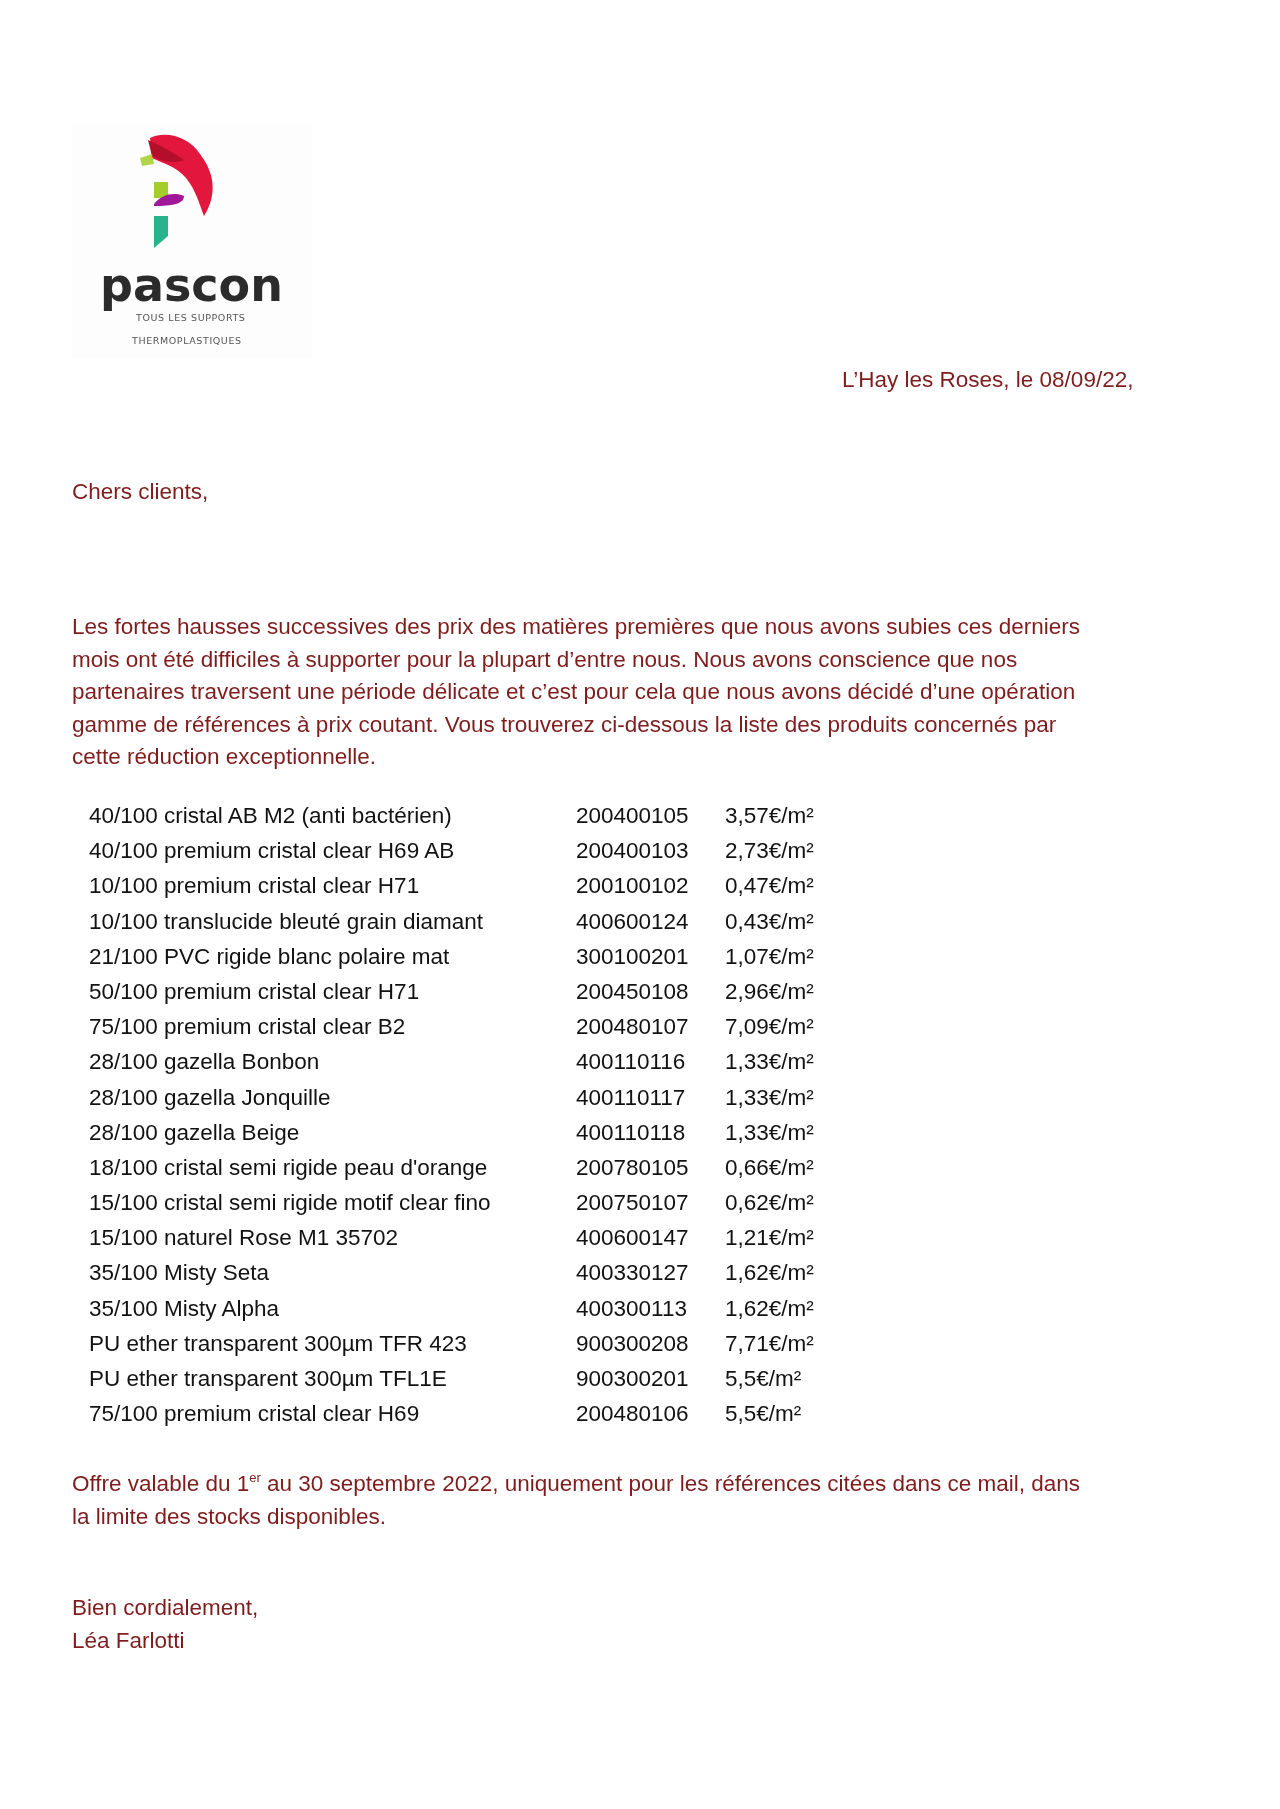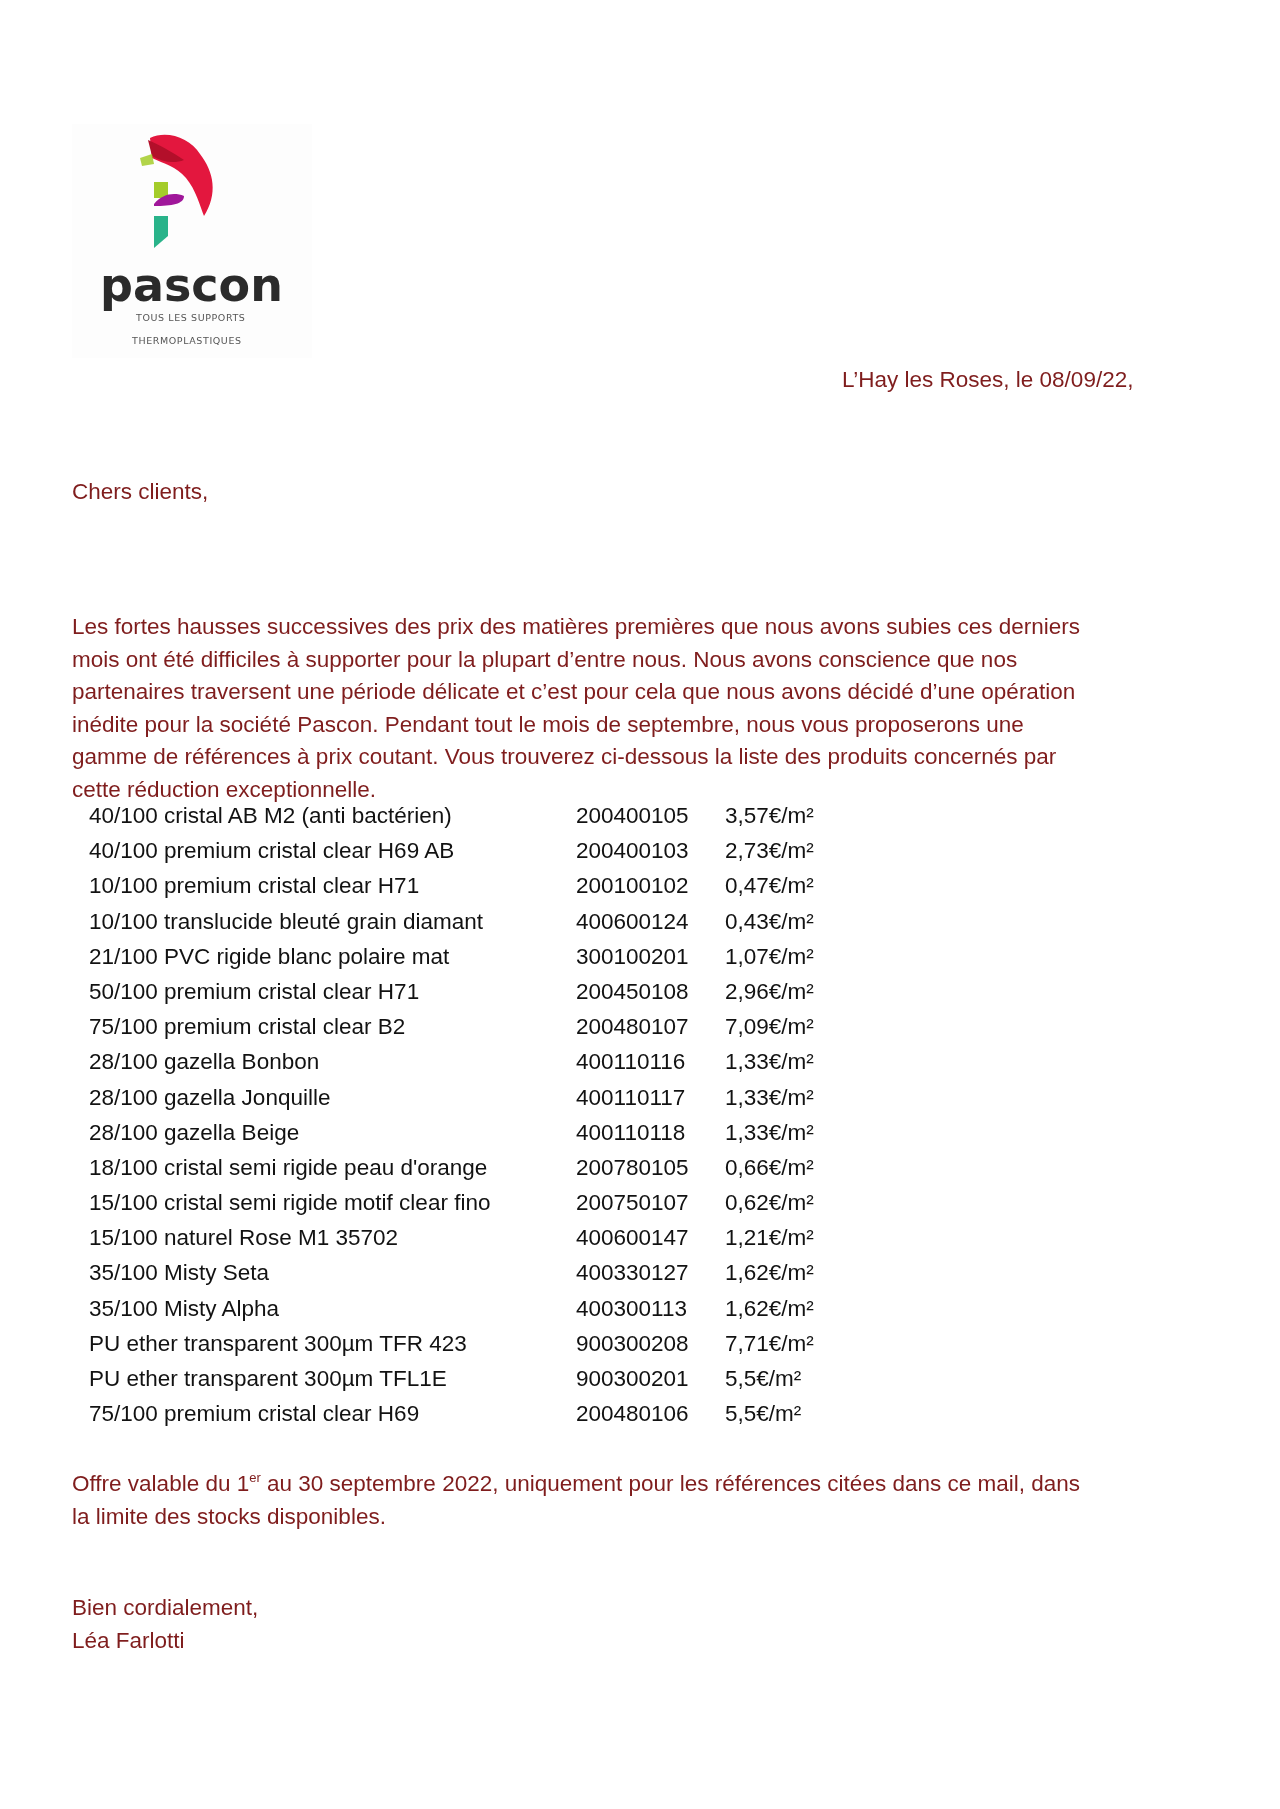--- a/index.html
+++ b/index.html
@@ -136,21 +136,20 @@
   </div>
 
   <div class="text date">L’Hay les Roses, le 08/09/22,</div>
 
   <div class="text greeting">Chers clients,</div>
 
   <div class="text intro">
     <div>Les fortes hausses successives des prix des matières premières que nous avons subies ces derniers</div>
     <div>mois ont été difficiles à supporter pour la plupart d’entre nous. Nous avons conscience que nos</div>
     <div>partenaires traversent une période délicate et c’est pour cela que nous avons décidé d’une opération</div>
-    <div>inédite pour la société Pascon. Pendant tout le mois de septembre, nous vous proposerons une</div>
     <div>gamme de références à prix coutant. Vous trouverez ci-dessous la liste des produits concernés par</div>
     <div>cette réduction exceptionnelle.</div>
   </div>
 
   <div class="products">
     <div class="row">
         <span class="name">40/100 cristal AB M2 (anti bactérien)</span>
         <span class="ref">200400105</span>
         <span class="price">3,57€/m²</span>
       </div>

